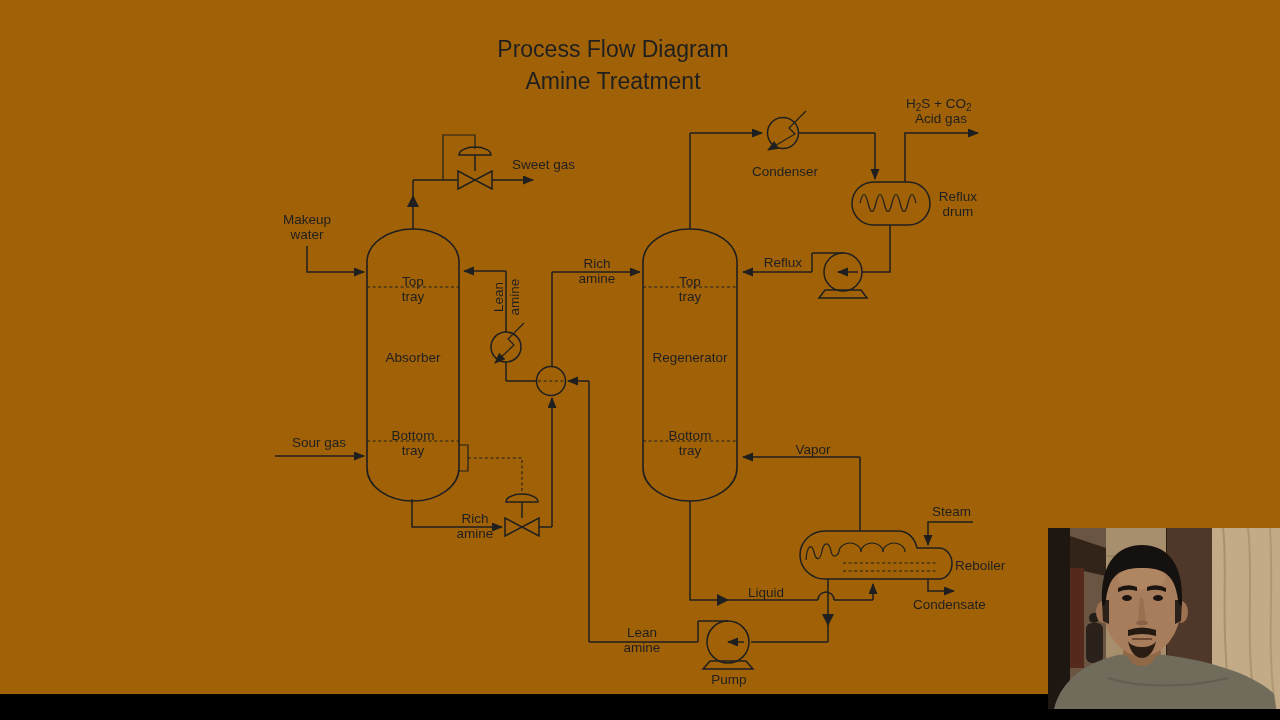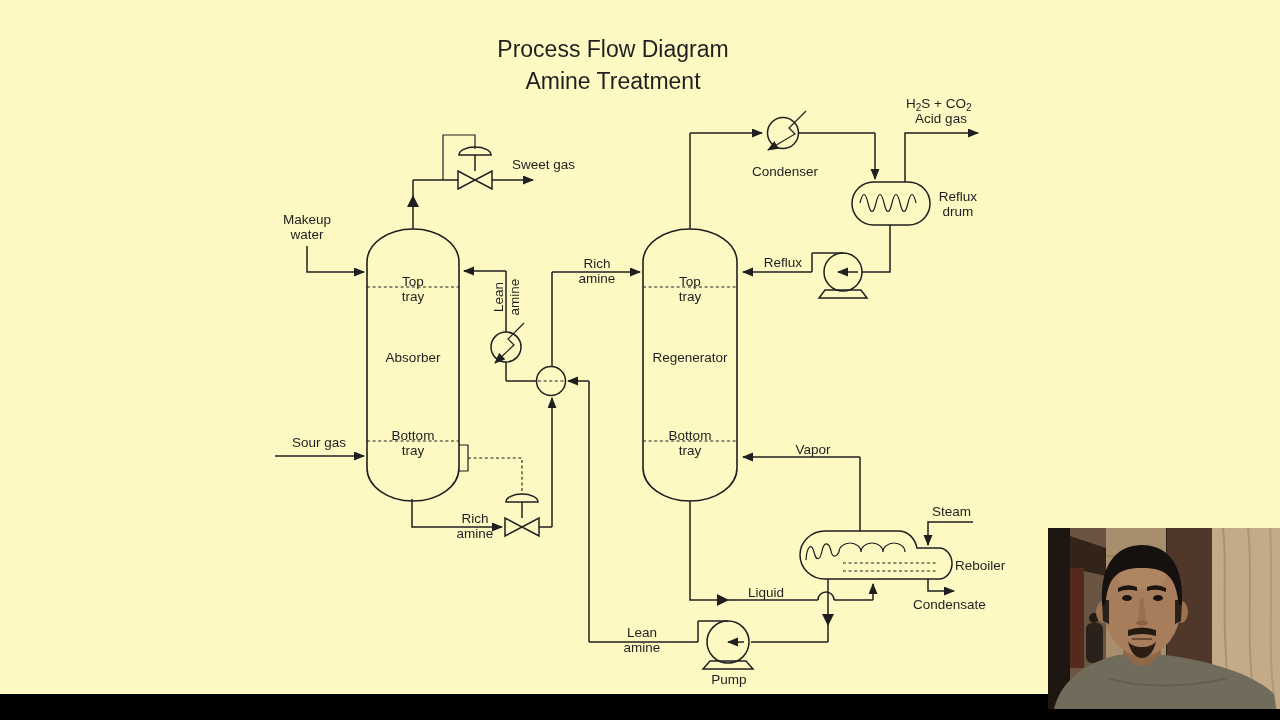--- a/index.html
+++ b/index.html
@@ -1,16 +1,16 @@
 <!DOCTYPE html>
 <html><head>
 <meta charset="utf-8">
 <style>
   html,body{margin:0;padding:0;background:#ffffff;}
-  .slide{position:relative;width:1280px;height:720px;overflow:hidden;background:#fef9c3;font-family:"Liberation Sans",sans-serif;}
+  .slide{position:relative;width:1280px;height:720px;overflow:hidden;background:#a16207;font-family:"Liberation Sans",sans-serif;}
   svg{display:block;}
   svg text{fill:#1f1f1f;font-family:"Liberation Sans",sans-serif;font-size:13.5px;}
   .t-title{font-size:23px;}
   .mid{text-anchor:middle;}
   .ln{stroke:#1f1f1f;stroke-width:1.5;fill:none;}
   .ln2{stroke:#1f1f1f;stroke-width:1.6;fill:none;}
   .thin{stroke:#1f1f1f;stroke-width:1.2;fill:none;}
   .dash{stroke:#1f1f1f;stroke-width:1.1;fill:none;stroke-dasharray:3 2.6;}
   .blk{fill:#1f1f1f;stroke:none;}
   .letterbox{position:absolute;left:0;top:694px;width:1280px;height:26px;background:#000000;}

